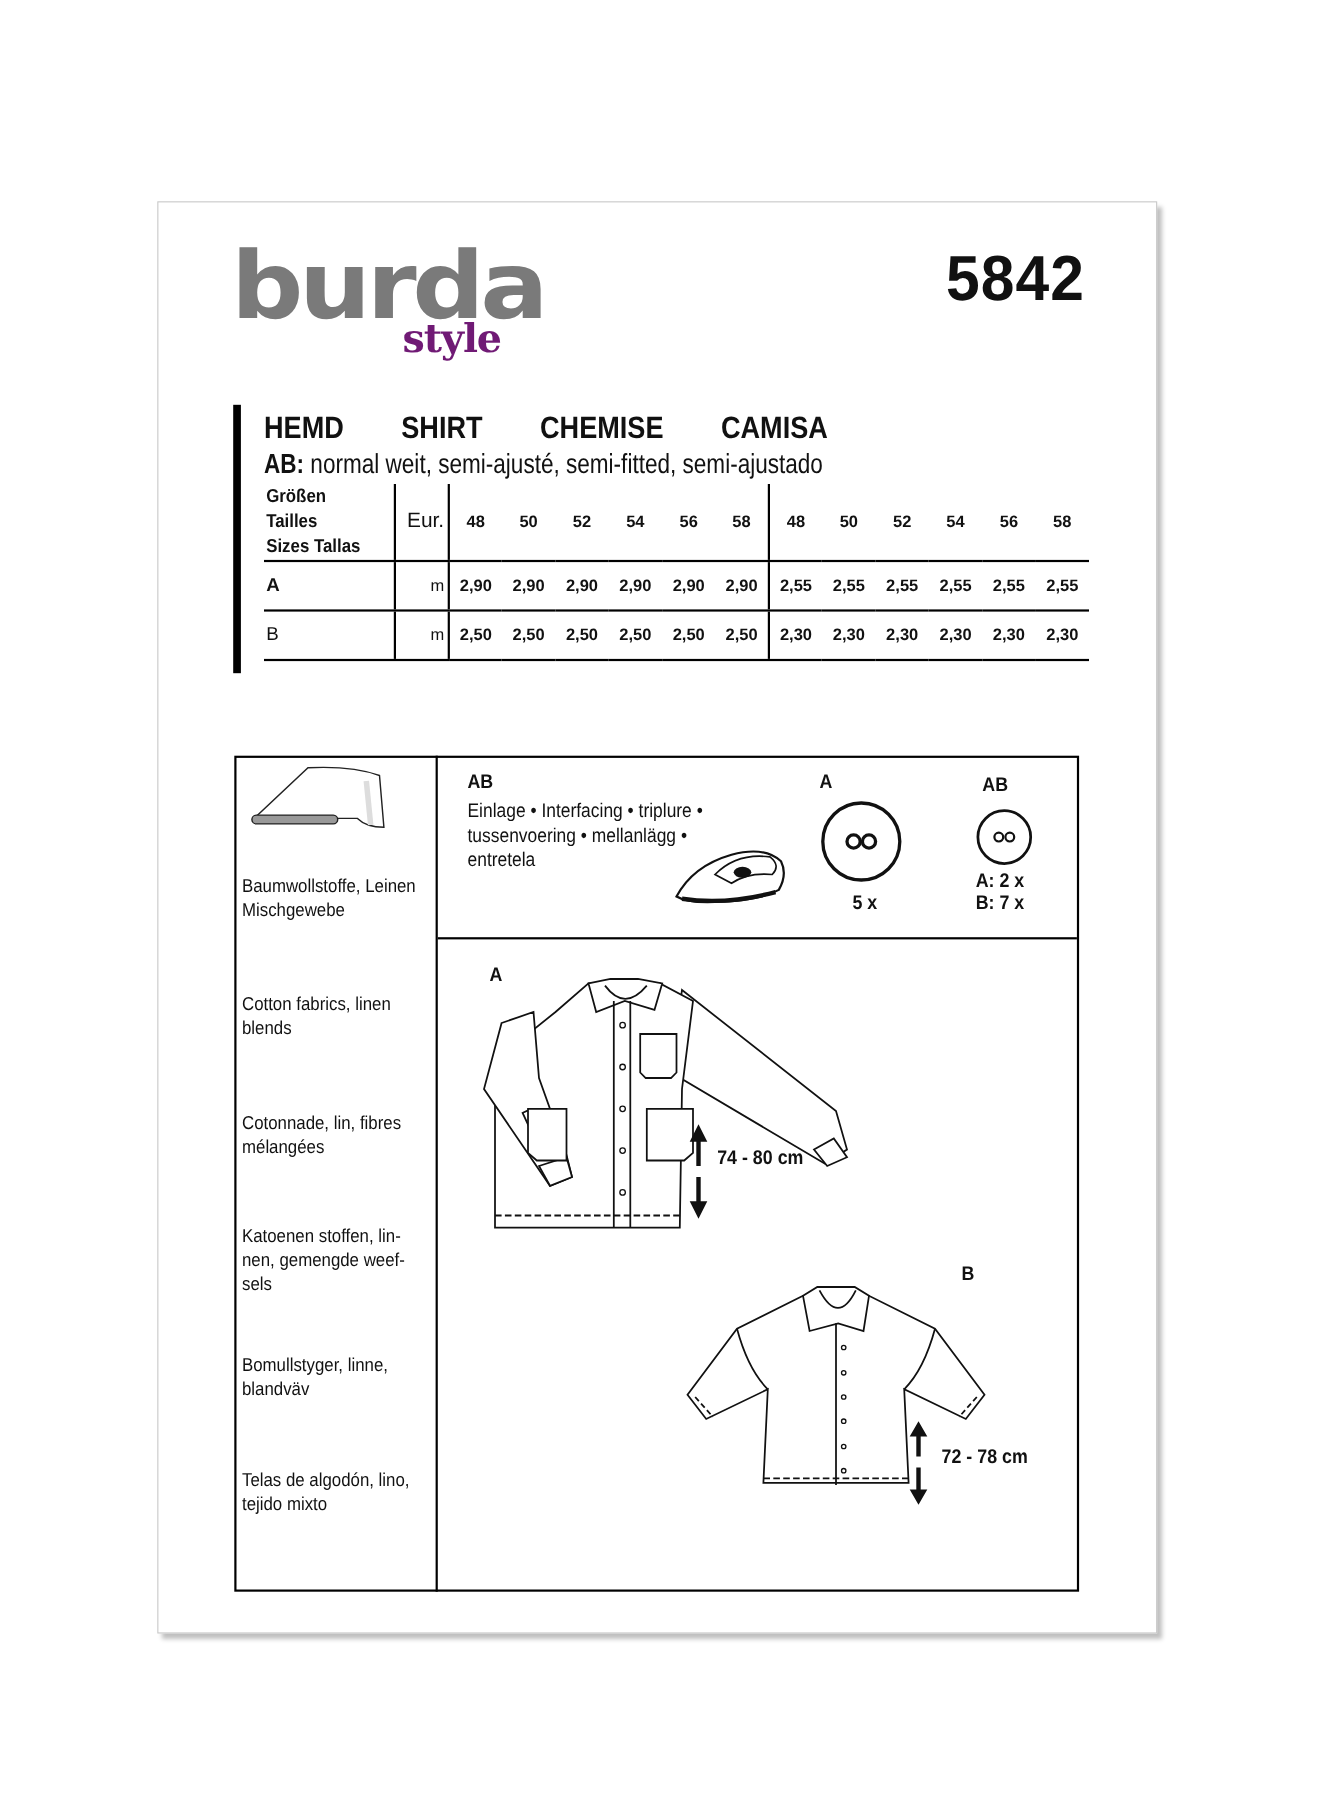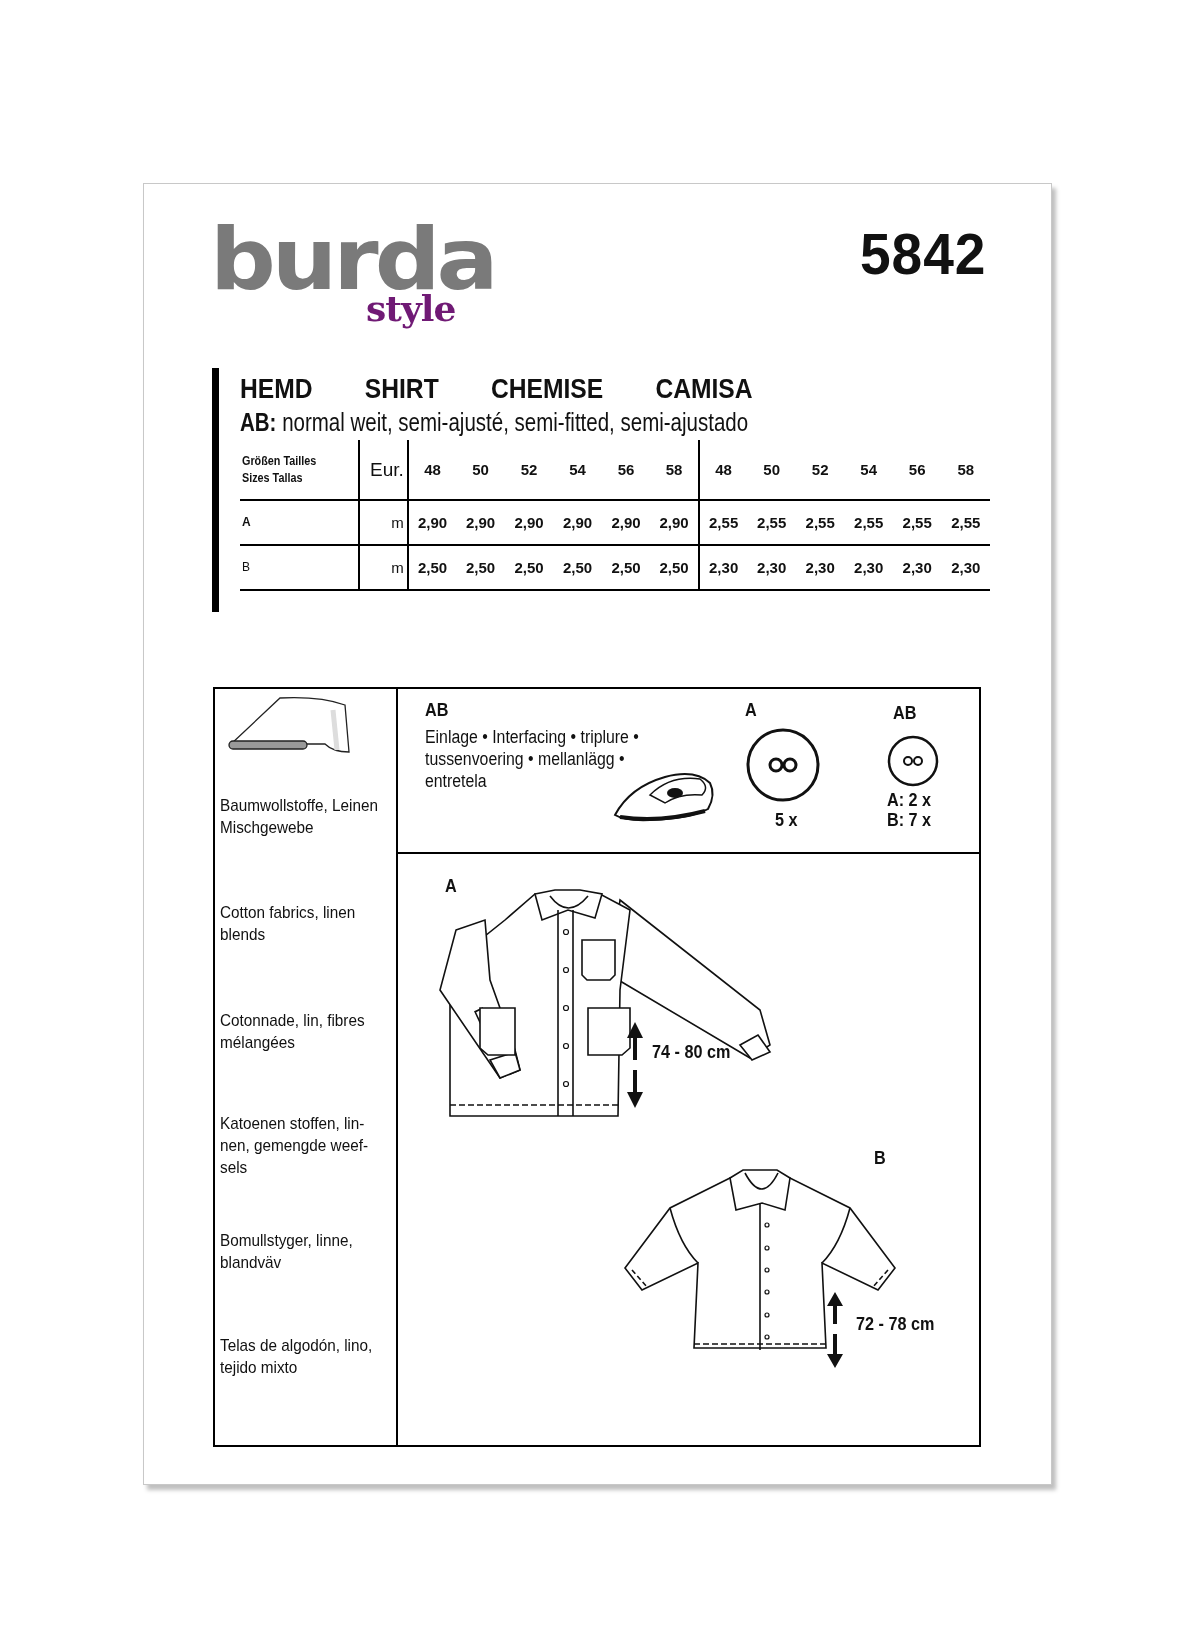--- a/index.html
+++ b/index.html
@@ -11,21 +11,21 @@
   .pattern-no { left:860px; top:225px; font-family:"Liberation Sans", sans-serif; font-weight:bold; font-size:58px; color:#111; letter-spacing:1px; line-height:1; transform:scaleX(0.95); transform-origin:top left; }
   .title-bar { left:212px; top:368px; width:7px; height:244px; background:#000; }
   .title { left:240px; top:373px; font-family:"Liberation Sans", sans-serif; font-weight:bold; font-size:28px; letter-spacing:0; transform:scaleX(0.88); transform-origin:left top; word-spacing:12px; white-space:nowrap; }
   .subtitle { left:240px; top:408px; font-size:25px; transform:scaleX(0.82); transform-origin:left top; white-space:nowrap; }
   .subtitle b { font-weight:bold; }
   table.sizes { position:absolute; left:240px; top:440px; width:750px; border-collapse:collapse; font-size:15px; }
   table.sizes td { border:0; padding:0; text-align:center; font-weight:bold; height:42px; }
   .thick-top { border-top:6px solid #000 !important; }
   .row-line td { border-bottom:2px solid #000 !important; }
   .vline { border-left:2px solid #000 !important; }
-  .left-label { text-align:left !important; font-size:12px; font-weight:normal !important; line-height:1.35; padding-left:2px !important; }
+  .left-label { text-align:left !important; font-size:17px; font-weight:normal !important; line-height:1.35; padding-left:2px !important; }
   .left-label span { display:block; transform:scaleX(0.9); transform-origin:left; font-weight:bold; }
   .unit { text-align:right !important; padding-right:3px !important; }
   .box { position:absolute; left:213px; top:687px; width:764px; height:756px; border:2px solid #000; }
   .box-vline { position:absolute; left:396px; top:687px; width:2px; height:760px; background:#000; }
   .box-hline { position:absolute; left:398px; top:852px; width:581px; height:2px; background:#000; }
   .fabric-text { position:absolute; left:220px; font-size:17px; line-height:22px; transform:scaleX(0.9); transform-origin:left top; white-space:nowrap; }
   .label-bold { font-size:18px; font-weight:bold; transform:scaleX(0.9); transform-origin:left top; }
   .interfacing { left:425px; top:726px; font-size:18px; line-height:22px; transform:scaleX(0.88); transform-origin:left top; white-space:nowrap; }
   .btn-count { font-size:18px; font-weight:bold; transform:scaleX(0.9); transform-origin:left top; white-space:nowrap; line-height:20px; }
   .measure { font-size:18px; font-weight:bold; transform:scaleX(0.9); transform-origin:left top; white-space:nowrap; }

